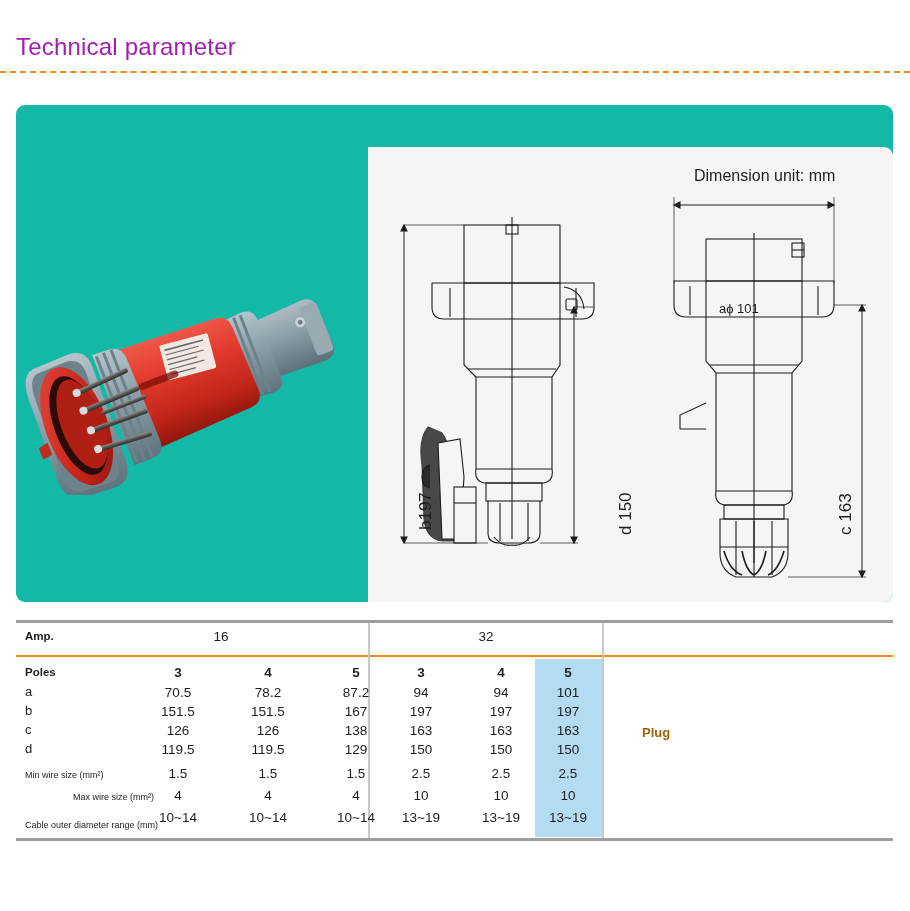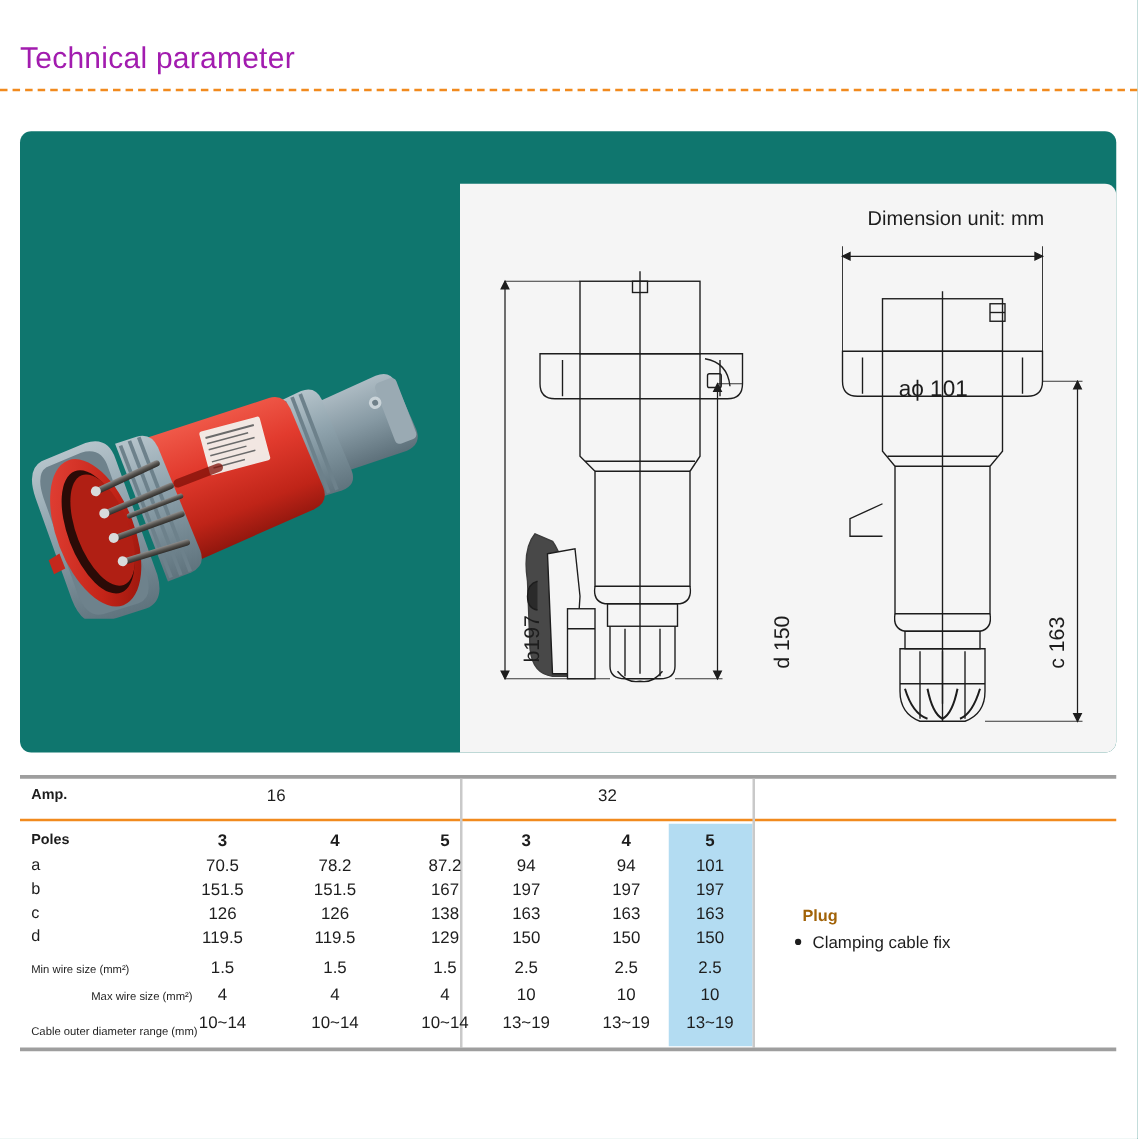--- a/index.html
+++ b/index.html
@@ -27,21 +27,21 @@
     left: 0px; top: 71px;
     width: 910px; height: 0px;
     border-top: 2px dashed #f18a1e;
   }
 
   
   #illustration-panel {
     position: absolute;
     left: 16px; top: 105px;
     width: 877px; height: 497px;
-    background: #0f766e;
+    background: #14b8a6;
     border-radius: 9px;
   }
   #drawing-panel {
     position: absolute;
     left: 352px; top: 42px;
     width: 525px; height: 455px;
     background: #f5f5f5;
     border-radius: 0 9px 9px 0;
   }
 
@@ -57,21 +57,21 @@
     position: absolute;
     color: #1d1d1d;
     white-space: nowrap;
   }
   #dimension-unit-label {
     left: 678px; top: 162px;
     font-size: 16px;
   }
   #label-a101 {
     left: 703px; top: 196px;
-    font-size: 18px;
+    font-size: 13px;
   }
   .vert-label {
     position: absolute;
     color: #1d1d1d;
     white-space: nowrap;
     transform-origin: left top;
     transform: rotate(-90deg);
   }
   #label-b197 { left: 400px; top: 425px; font-size: 17px; }
   #label-d150 { left: 600px; top: 430px; font-size: 17px; }
@@ -424,18 +424,14 @@
   <span class="cell num" style="left:222px; top:190px; width:60px;">10~14</span>
   <span class="cell num" style="left:310px; top:190px; width:60px;">10~14</span>
   <span class="cell num" style="left:375px; top:190px; width:60px;">13~19</span>
   <span class="cell num" style="left:455px; top:190px; width:60px;">13~19</span>
   <span class="cell num" style="left:522px; top:190px; width:60px;">13~19</span>
 </div>
 
 <div id="plug-info">
   <div id="plug-info-title">Plug</div>
 
-  <div class="plug-bullet">
-    <span class="bullet-dot"></span>
-    <span>Clamping cable fix</span>
-  </div>
 
 </div>
 
 </body></html>

